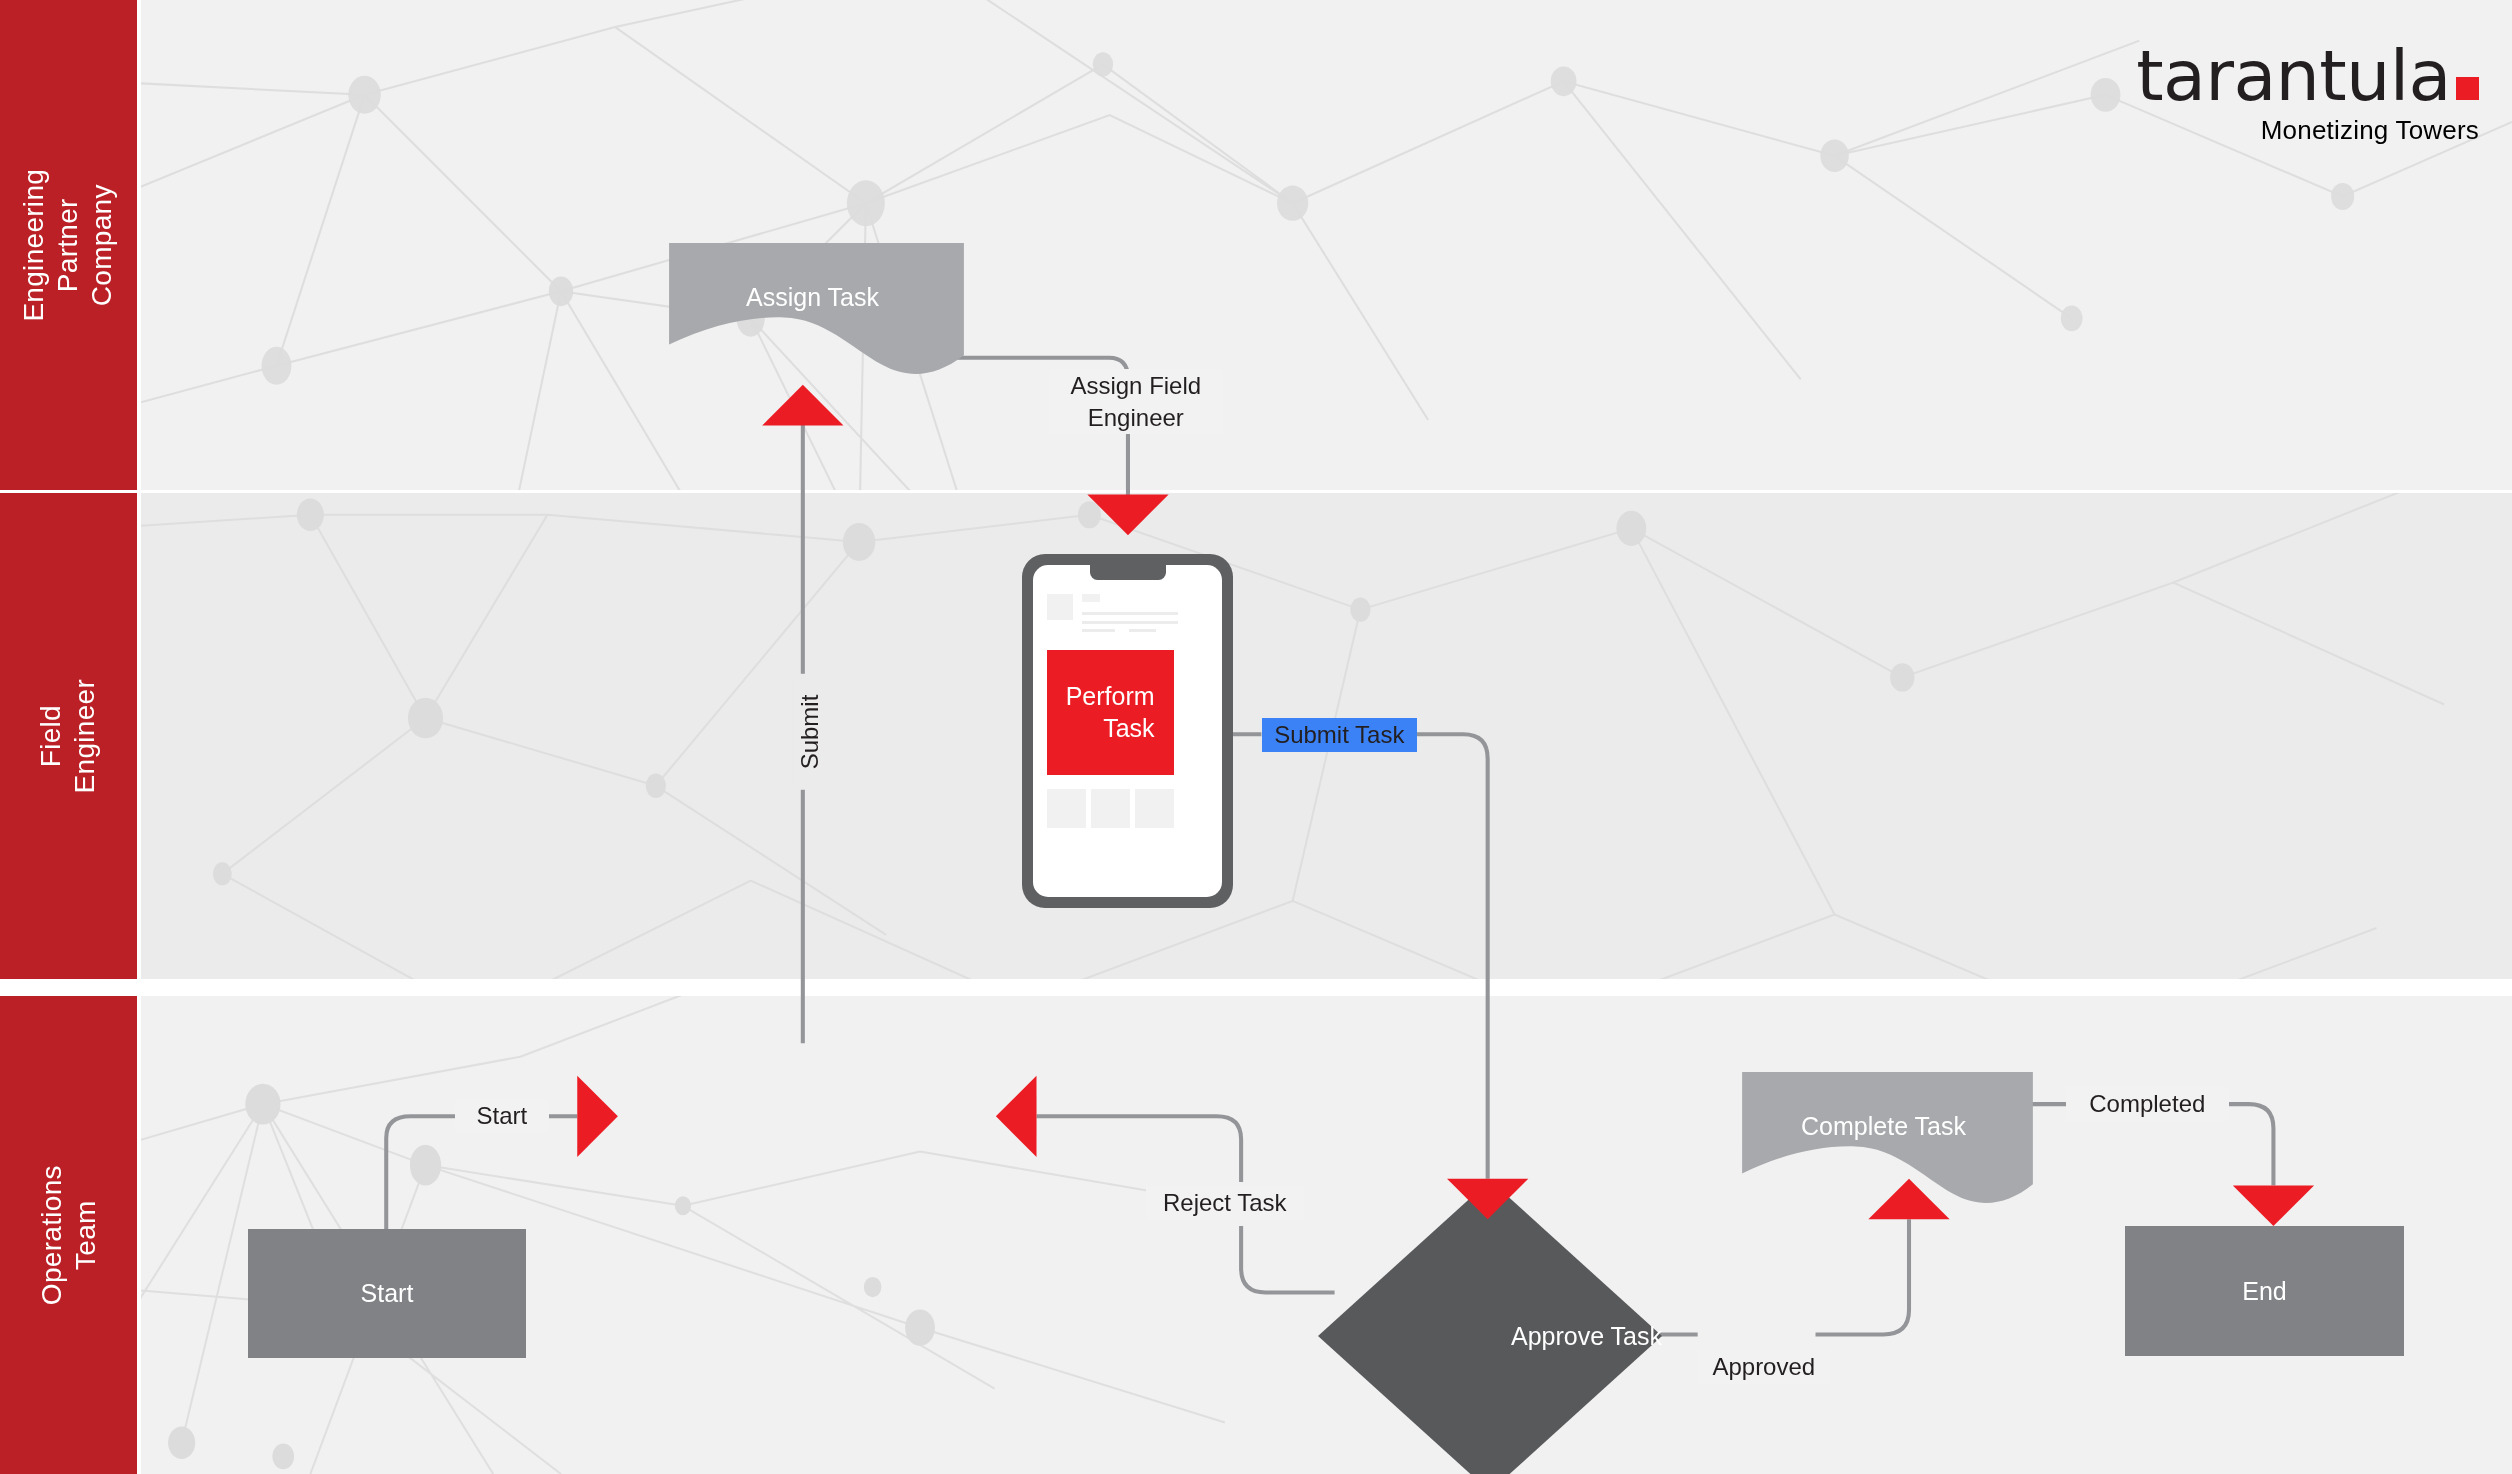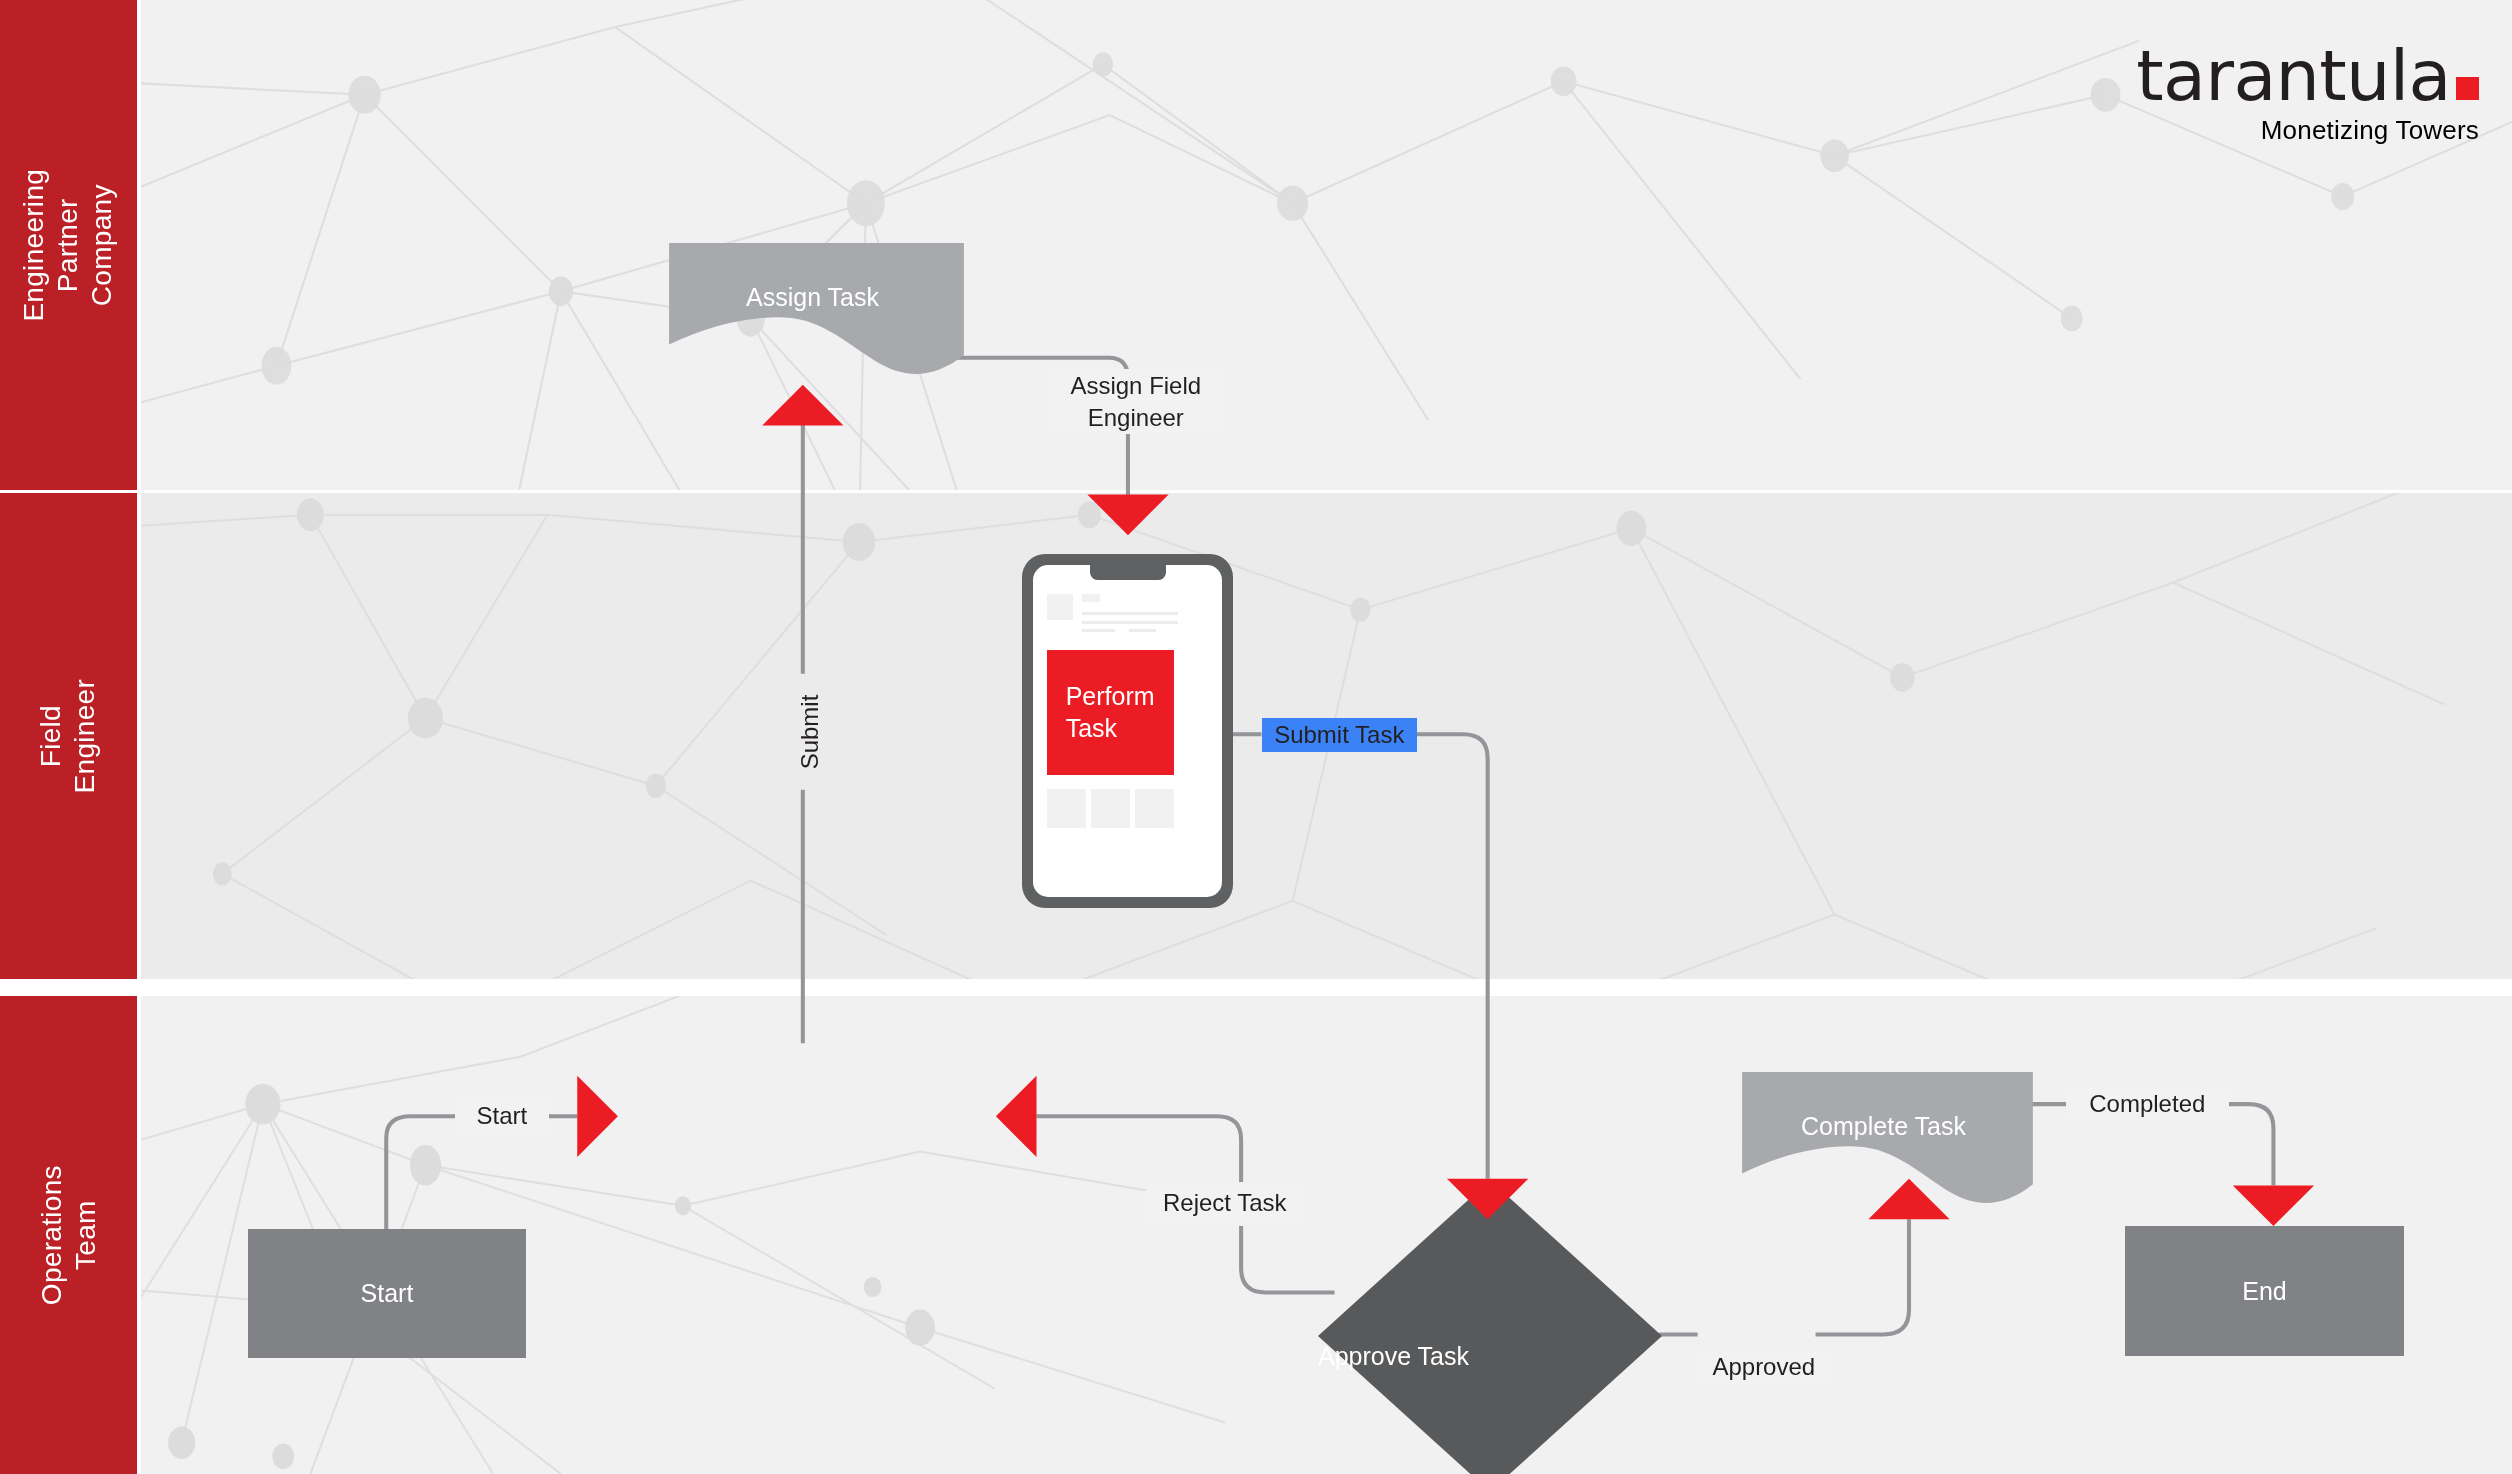--- a/index.html
+++ b/index.html
@@ -20,40 +20,40 @@
   
   .netbg{position:absolute;left:0;top:0;width:2371px;height:1474px;}
 
   
   .shape{position:absolute;display:flex;align-items:center;justify-content:center;
          text-align:center;color:#ffffff;}
   .rect{background:#808286;font-size:25px;}
   .doc-wrap{position:absolute;padding-left:8px;}
   .doc-label{position:absolute;left:0;right:0;color:#fff;font-size:25px;line-height:1.25;
              text-align:center;}
-  .diamond-label{position:absolute;color:#fff;font-size:25px;text-align:left;
-                 left:0;right:0;margin-top:20px;}
+  .diamond-label{position:absolute;color:#fff;font-size:25px;text-align:right;
+                 left:0;right:0;}
 
   
   .elabel{position:absolute;color:#231f20;font-size:24px;line-height:1.3;
           background:#f2f2f2;padding:1.4px 6.8px;text-align:center;white-space:pre-line;}
   .elabel.v{transform-origin:center center;}
 
   
   #phone{position:absolute;}
   .ph-body{position:absolute;left:0;top:0;width:100%;height:100%;
            background:#5f6062;border-radius:23px;}
   .ph-screen{position:absolute;left:11px;top:11px;right:11px;bottom:11px;
              background:#ffffff;border-radius:15px;overflow:hidden;}
   .ph-notch{position:absolute;left:50%;top:0;transform:translateX(-50%);
             width:76px;height:15px;background:#5f6062;border-radius:0 0 7.5px 7.5px;}
   .ph-sq{position:absolute;background:#f1f1f2;}
   .ph-line{position:absolute;background:#ececed;}
   .ph-red{position:absolute;background:#ec1c24;display:flex;align-items:center;
-          justify-content:center;color:#fff;font-size:25px;line-height:1.25;text-align:left;}
+          justify-content:center;color:#fff;font-size:25px;line-height:1.25;text-align:right;}
 
   
   #logo{position:absolute;right:33px;top:41px;text-align:right;}
   #logo .word{font-family:"DejaVu Sans",sans-serif;font-size:70px;font-weight:400;
               color:#231f20;letter-spacing:-0.7px;line-height:1;}
   #logo .dot{display:inline-block;width:23px;height:23px;background:#ec1c24;
              margin-left:5.4px;vertical-align:baseline;}
   #logo .tag{font-size:26px;color:#000000;margin-top:4.1px;letter-spacing:0.2px;}
 </style>
 </head>

